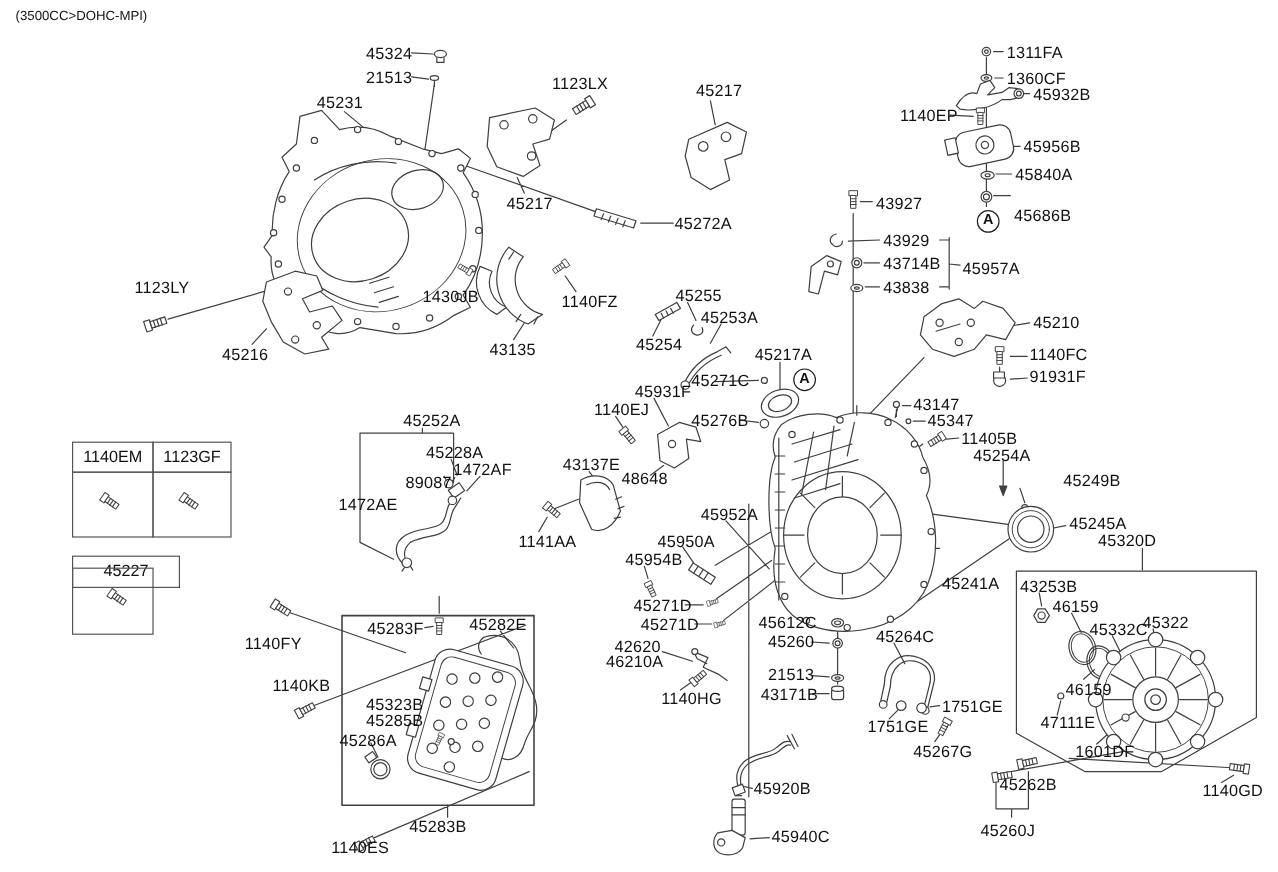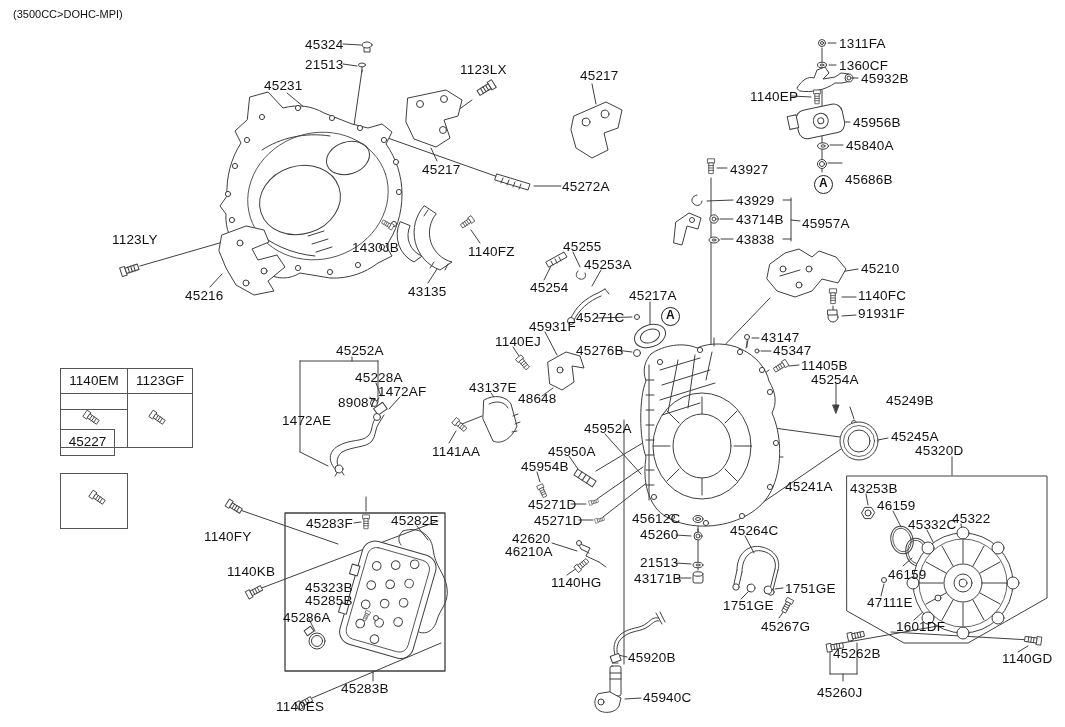--- a/index.html
+++ b/index.html
@@ -16,25 +16,25 @@
          font-size:13.5px;text-align:center;padding-top:4px;background:transparent;}
 </style>
 </head>
 <body>
 
 <div class="page">
 
   <div class="page-title">(3500CC&gt;DOHC-MPI)</div>
 
 
-  <div class="tcell" style="left:60px;top:368px;width:68px;height:42px;">1140EM</div>
+  <div class="tcell" style="left:60px;top:368px;width:68px;height:26px;">1140EM</div>
   <div class="tcell" style="left:127px;top:368px;width:66px;height:26px;">1123GF</div>
   <div class="tcell" style="left:60px;top:393px;width:68px;height:55px;"></div>
   <div class="tcell" style="left:127px;top:393px;width:66px;height:55px;"></div>
-  <div class="tcell" style="left:60px;top:429px;width:55px;height:27px;">45227</div>
+  <div class="tcell" style="left:60px;top:463px;width:90px;height:27px;">45227</div>
   <div class="tcell" style="left:60px;top:473px;width:68px;height:56px;"></div>
 
   <div id="labels-layer">
       <div class="part-label" style="left: 305px; top: 37px;">45324</div>
       <div class="part-label" style="left: 305px; top: 57px;">21513</div>
       <div class="part-label" style="left: 264px; top: 78px;">45231</div>
       <div class="part-label" style="left: 460px; top: 62px;">1123LX</div>
       <div class="part-label" style="left: 422px; top: 162px;">45217</div>
       <div class="part-label" style="left: 580px; top: 68px;">45217</div>
       <div class="part-label" style="left: 562px; top: 179px;">45272A</div>

